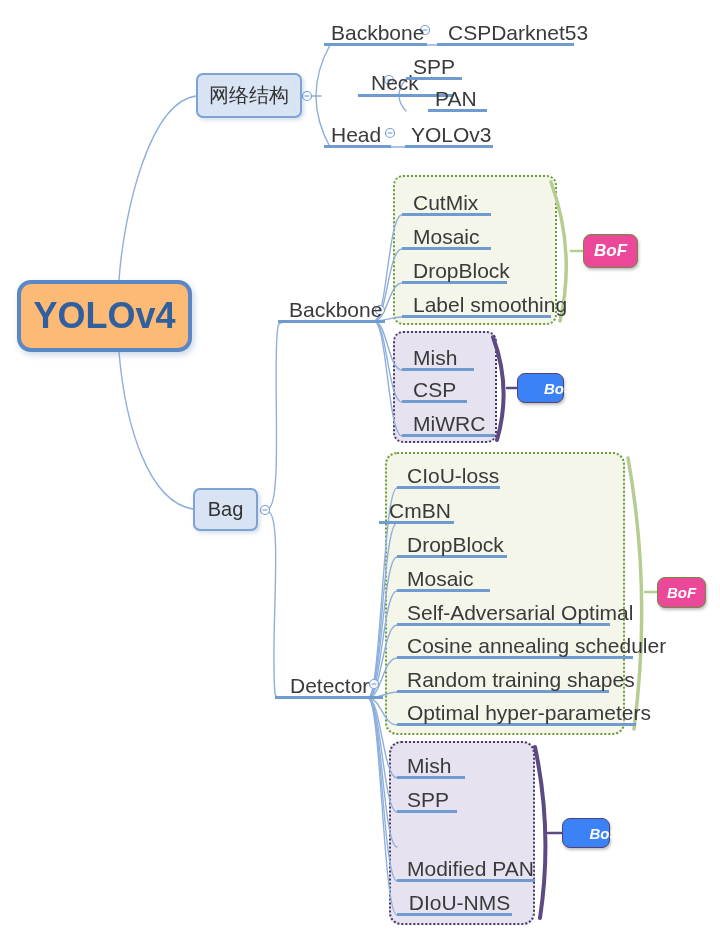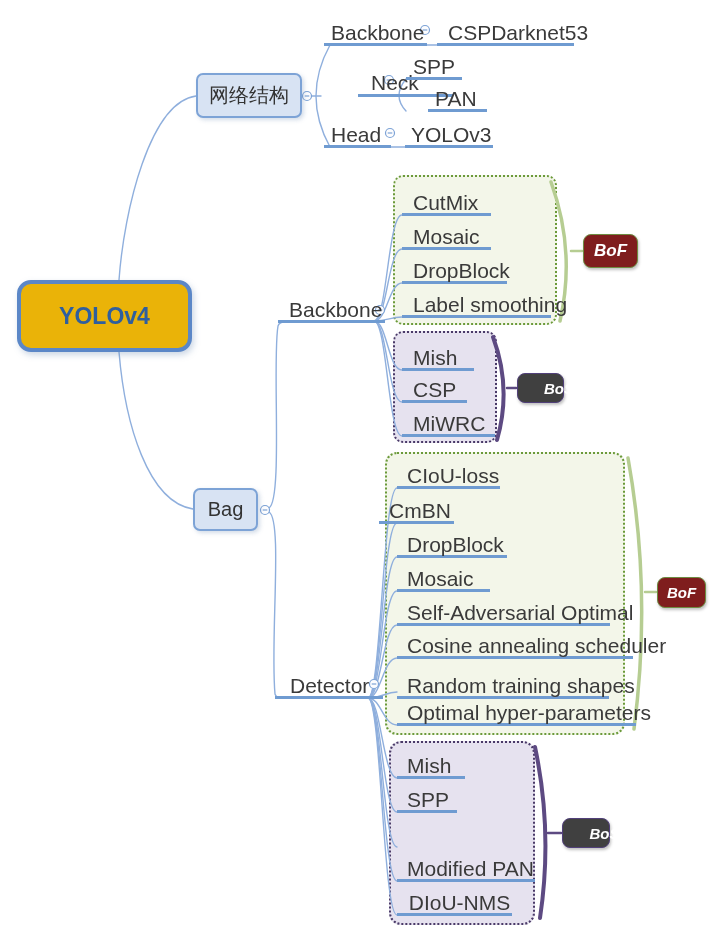--- a/index.html
+++ b/index.html
@@ -9,31 +9,31 @@
   
   .boundary{position:absolute;z-index:1;border-radius:12px;box-sizing:border-box;}
   .boundary.green{background:#f3f6e9;border:2px dotted #6b9a3a;}
   .boundary.purple{background:#e6e2ef;border:2px dotted #4a3a68;}
   
   .topic-line{position:absolute;z-index:3;white-space:nowrap;font-size:21px;color:#3a3a3a;
               border-bottom:3px solid #6f9bd1;box-sizing:content-box;}
   
   .node{position:absolute;z-index:3;display:flex;align-items:center;justify-content:center;
         box-sizing:border-box;white-space:nowrap;}
-  .root{background:#eab308;border:4px solid #5b87c7;border-radius:14px;
-        font-size:23px;font-weight:bold;color:#2f5f9e;
+  .root{background:#fdba74;border:4px solid #5b87c7;border-radius:14px;
+        font-size:36px;font-weight:bold;color:#2f5f9e;
         box-shadow:2px 3px 6px rgba(110,140,180,.35);}
   .sub{background:#d8e3f3;border:2px solid #7da3d6;border-radius:7px;
        font-size:20px;color:#333333;box-shadow:2px 2px 4px rgba(110,140,180,.3);}
   
   .tag{position:absolute;z-index:3;display:flex;align-items:center;justify-content:center;
        color:#ffffff;font-style:italic;font-weight:600;border-radius:8px;
        box-shadow:1px 2px 3px rgba(0,0,0,.25);box-sizing:border-box;}
-  .tag.bof{background:#7f1d1d;border:1px solid #6e8b41;}
-  .tag.bos{background:#404040;border:1px solid #51407a;padding-left:37px;}
+  .tag.bof{background:#ec4899;border:1px solid #6e8b41;}
+  .tag.bos{background:#3b82f6;border:1px solid #51407a;padding-left:37px;}
 </style>
 </head>
 <body>
 
 <div class="canvas">
 
   <div class="boundary green" style="left:393px;top:175px;width:164px;height:150px;border-radius:10px;"></div>
   <div class="boundary purple" style="left:393px;top:331px;width:104px;height:112px;border-radius:10px;"></div>
   <div class="boundary green" style="left:385px;top:452px;width:240px;height:283px;"></div>
   <div class="boundary purple" style="left:389px;top:741px;width:146px;height:184px;"></div>
@@ -137,21 +137,21 @@
   <div class="topic-line" style="left:402px;top:348px;width:61px;height:20px;line-height:19px;padding-left:11px;">Mish</div>
   <div class="topic-line" style="left:402px;top:380px;width:54px;height:20px;line-height:19px;padding-left:11px;">CSP</div>
   <div class="topic-line" style="left:402px;top:414px;width:82px;height:20px;line-height:19px;padding-left:11px;">MiWRC</div>
 
   <div class="topic-line" style="left:397px;top:466px;width:93px;height:20px;line-height:19px;padding-left:10px;">CIoU-loss</div>
   <div class="topic-line" style="left:379px;top:501px;width:65px;height:20px;line-height:19px;padding-left:10px;">CmBN</div>
   <div class="topic-line" style="left:397px;top:535px;width:100px;height:20px;line-height:19px;padding-left:10px;">DropBlock</div>
   <div class="topic-line" style="left:397px;top:569px;width:83px;height:20px;line-height:19px;padding-left:10px;">Mosaic</div>
   <div class="topic-line" style="left:397px;top:603px;width:203px;height:20px;line-height:19px;padding-left:10px;">Self-Adversarial Optimal</div>
   <div class="topic-line" style="left:397px;top:636px;width:226px;height:20px;line-height:19px;padding-left:10px;">Cosine annealing scheduler</div>
-  <div class="topic-line" style="left:397px;top:670px;width:202px;height:20px;line-height:19px;padding-left:10px;margin-top:6px;">Random training shapes</div>
+  <div class="topic-line" style="left:397px;top:670px;width:202px;height:20px;line-height:19px;padding-left:10px;">Random training shapes</div>
   <div class="topic-line" style="left:397px;top:703px;width:229px;height:20px;line-height:19px;padding-left:10px;">Optimal hyper-parameters</div>
 
   <div class="topic-line" style="left:397px;top:756px;width:58px;height:20px;line-height:19px;padding-left:10px;">Mish</div>
   <div class="topic-line" style="left:397px;top:790px;width:50px;height:20px;line-height:19px;padding-left:10px;">SPP</div>
   <div class="topic-line" style="left:397px;top:859px;width:128px;height:20px;line-height:19px;padding-left:10px;">Modified PAN</div>
   <div class="topic-line" style="left:397px;top:893px;width:105px;height:20px;line-height:19px;padding-left:10px;text-align:center;">DIoU-NMS</div>
 
   <div class="tag bof" style="left:583px;top:234px;width:55px;height:34px;font-size:17px;">BoF</div>
   <div class="tag bos" style="left:517px;top:373px;width:47px;height:30px;font-size:15px;">BoS</div>
   <div class="tag bof" style="left:657px;top:577px;width:49px;height:31px;font-size:15px;">BoF</div>

